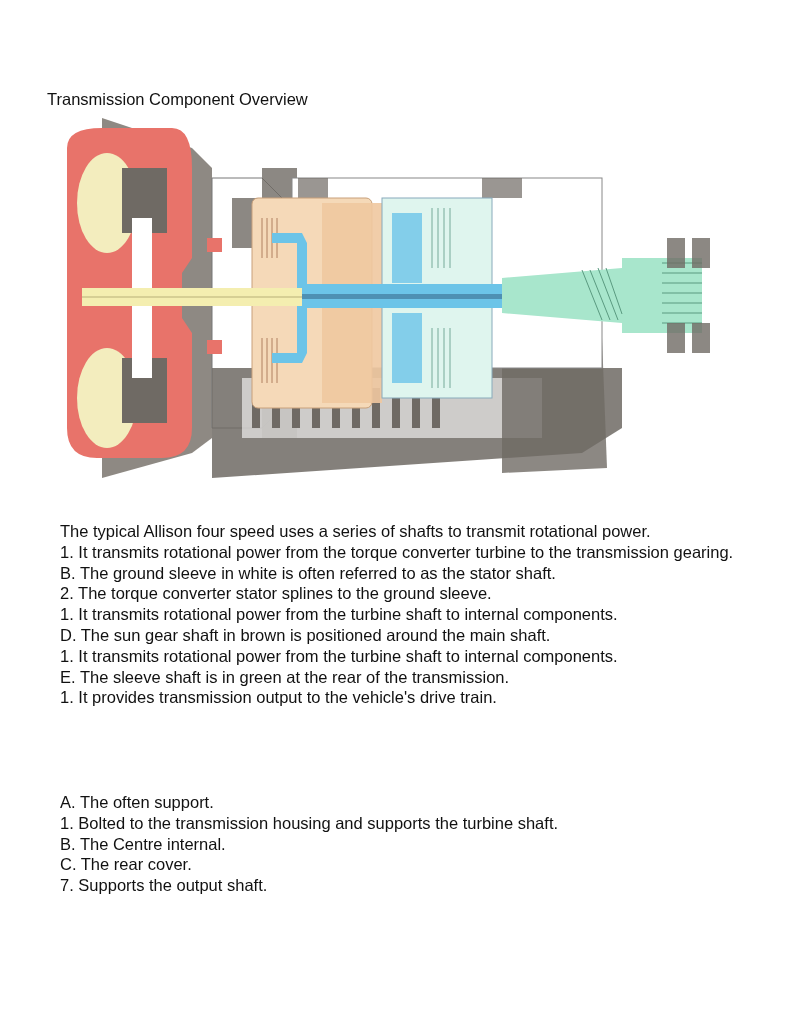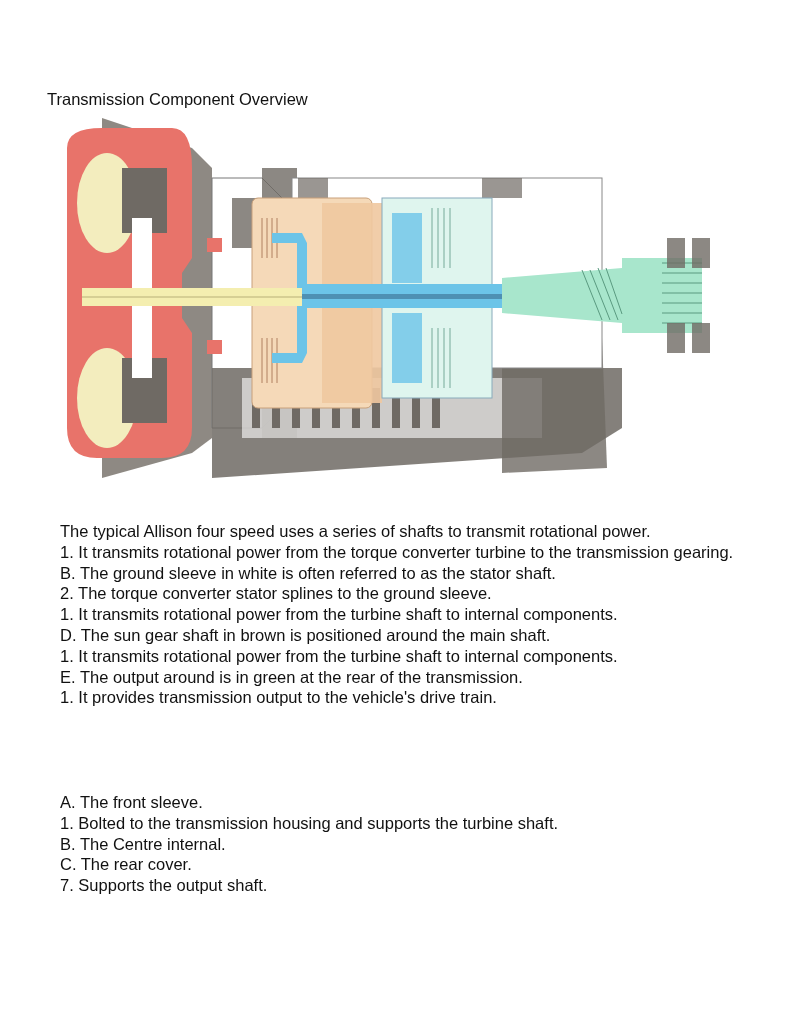--- a/index.html
+++ b/index.html
@@ -117,23 +117,23 @@
 </div>
 
 <div class="block" id="section1">
   <p>The typical Allison four speed uses a series of shafts to transmit rotational power.</p>
   <p>1. It transmits rotational power from the torque converter turbine to the transmission gearing.</p>
   <p>B. The ground sleeve in white is often referred to as the stator shaft.</p>
   <p>2. The torque converter stator splines to the ground sleeve.</p>
   <p>1. It transmits rotational power from the turbine shaft to internal components.</p>
   <p>D. The sun gear shaft in brown is positioned around the main shaft.</p>
   <p>1. It transmits rotational power from the turbine shaft to internal components.</p>
-  <p>E. The output around is in green at the rear of the transmission.</p>
+  <p>E. The sleeve shaft is in green at the rear of the transmission.</p>
   <p>1. It provides transmission output to the vehicle's drive train.</p>
 </div>
 
 <div class="block" id="section2">
-  <p>A. The front sleeve.</p>
+  <p>A. The often support.</p>
   <p>1. Bolted to the transmission housing and supports the turbine shaft.</p>
   <p>B. The Centre internal.</p>
   <p>C. The rear cover.</p>
   <p>7. Supports the output shaft.</p>
 </div>
 
 </body></html>

